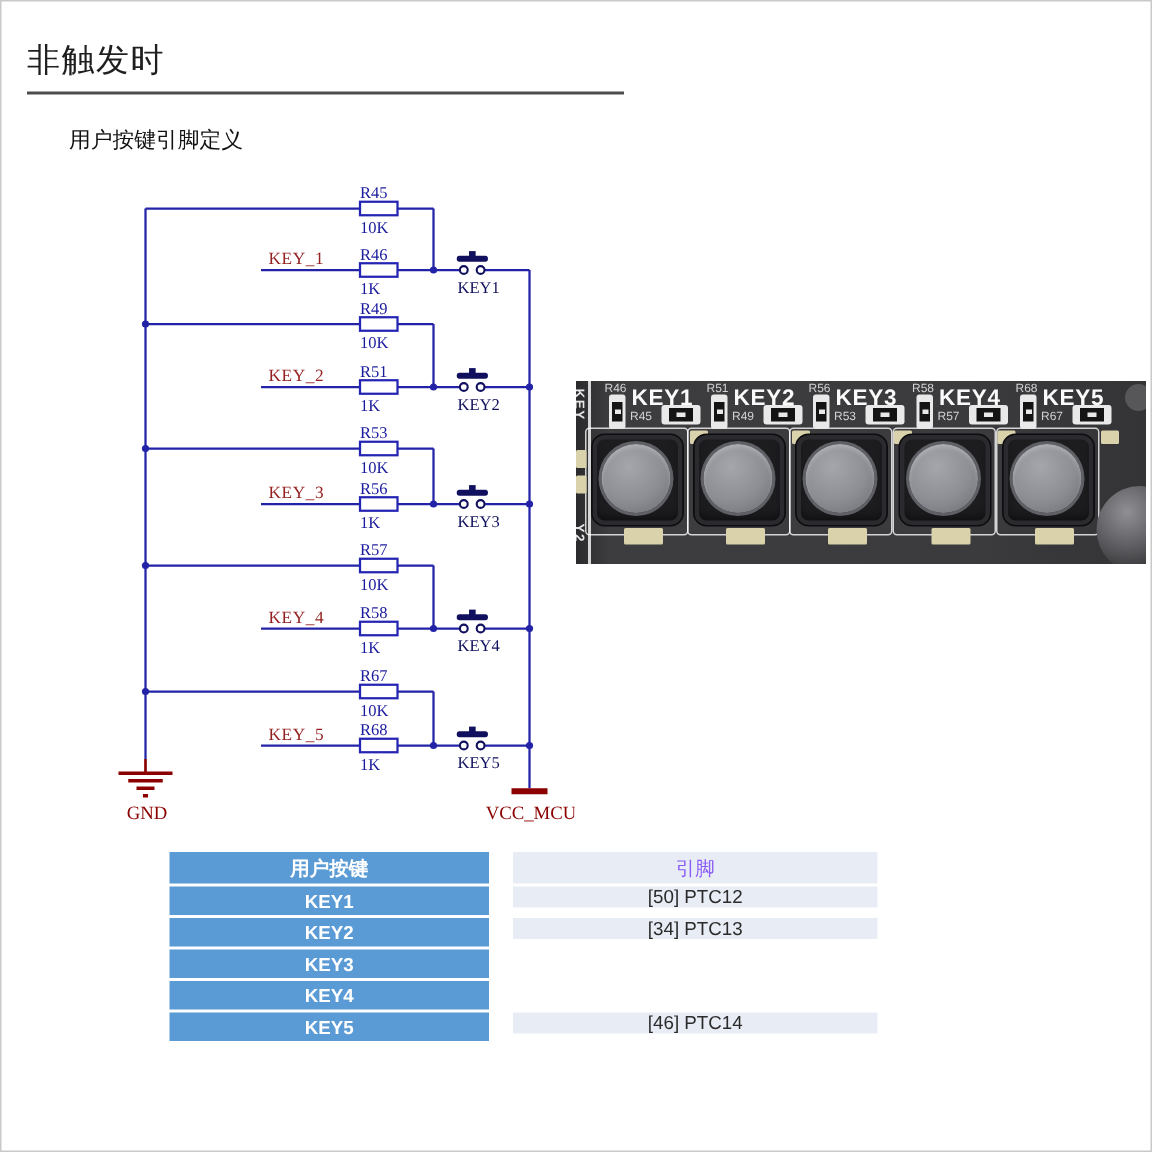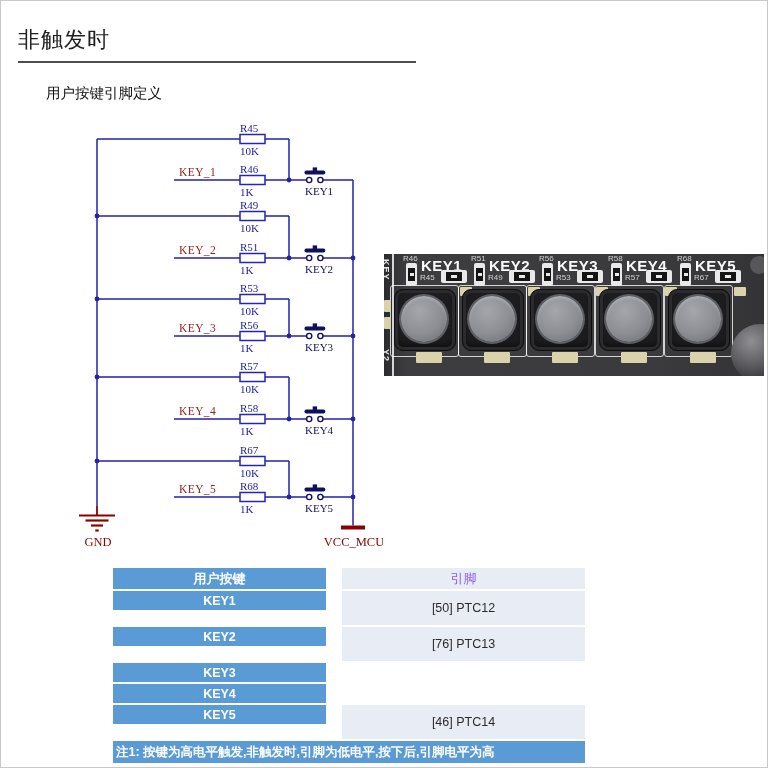--- a/index.html
+++ b/index.html
@@ -33,21 +33,21 @@
   .ref-label{font-size:8px;color:#d2d2d2;white-space:nowrap;}
   .smd{background:#e9e9e9;border-radius:2px;}
   .smd-core{position:absolute;background:#141414;}
   .smd-dash{position:absolute;background:#e8e8e8;}
   .pad{background:#d9d2aa;border-radius:1px;}
   .edge-vtext{writing-mode:vertical-rl;font-size:9px;font-weight:bold;color:#e6e6e6;letter-spacing:1px;}
   #pin-table{position:absolute;left:112px;top:567px;width:472px;}
   .tbl-row{display:grid;grid-template-columns:213px 1fr;column-gap:16px;margin-bottom:2px;}
   .cell{display:flex;align-items:center;justify-content:center;}
   .cell-key{height:19px;font-size:12.5px;font-weight:bold;color:#fff;}
-  .cell-pin{height:34px;font-size:12.5px;color:#2b2b2b;}
+  .cell-pin{height:14px;font-size:12.5px;color:#2b2b2b;}
   .cell-h-left{height:21px;font-size:13px;font-weight:bold;color:#fff;}
   .cell-h-right{height:21px;font-size:13px;color:#8b5cf6;}
   .note-row{height:22px;line-height:22px;font-size:12.5px;font-weight:bold;color:#fff;padding-left:3px;}
 </style>
 </head>
 <body>
 
 <div class="page">
   <div class="page-title">非触发时</div>
   <div class="title-rule"></div>
@@ -248,27 +248,26 @@
       <div class="tbl-row">
         <div class="cell cell-h-left" style="background: rgb(91, 155, 213);">用户按键</div>
         <div class="cell cell-h-right" style="background: rgb(232, 237, 245);">引脚</div>
       </div>
       <div class="tbl-row">
         <div class="cell cell-key" style="background: rgb(91, 155, 213);">KEY1</div>
         <div class="cell cell-pin" style="background: rgb(232, 237, 245);">[50] PTC12</div>
       </div>
       <div class="tbl-row">
         <div class="cell cell-key" style="background: rgb(91, 155, 213);">KEY2</div>
-        <div class="cell cell-pin" style="background: rgb(232, 237, 245);">[76] PTC13</div>
+        <div class="cell cell-pin" style="background: rgb(232, 237, 245);">[34] PTC13</div>
       </div>
       <div class="tbl-row">
         <div class="cell cell-key" style="background: rgb(91, 155, 213);">KEY3</div>
       </div>
       <div class="tbl-row">
         <div class="cell cell-key" style="background: rgb(91, 155, 213);">KEY4</div>
       </div>
       <div class="tbl-row">
         <div class="cell cell-key" style="background: rgb(91, 155, 213);">KEY5</div>
         <div class="cell cell-pin" style="background: rgb(232, 237, 245);">[46] PTC14</div>
       </div>
-      <div class="note-row" style="background: rgb(91, 155, 213);">注1: 按键为高电平触发,非触发时,引脚为低电平,按下后,引脚电平为高</div>
     </div>
 </div>
 
 </body></html>

